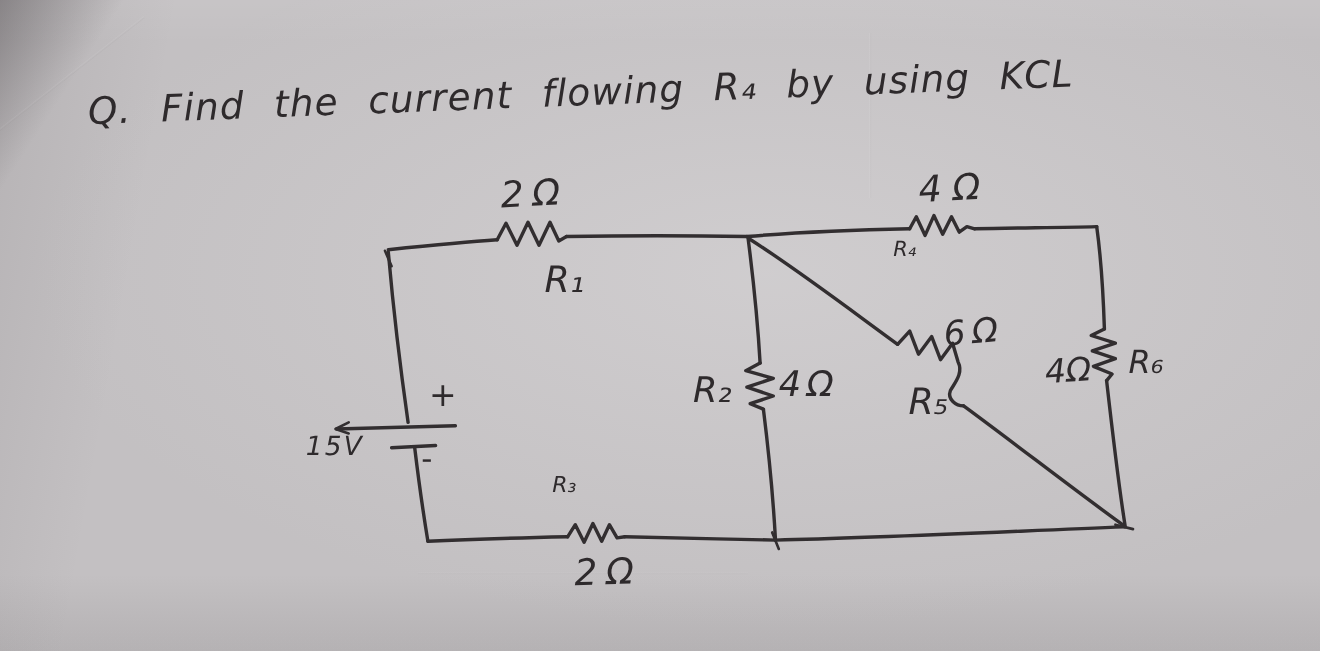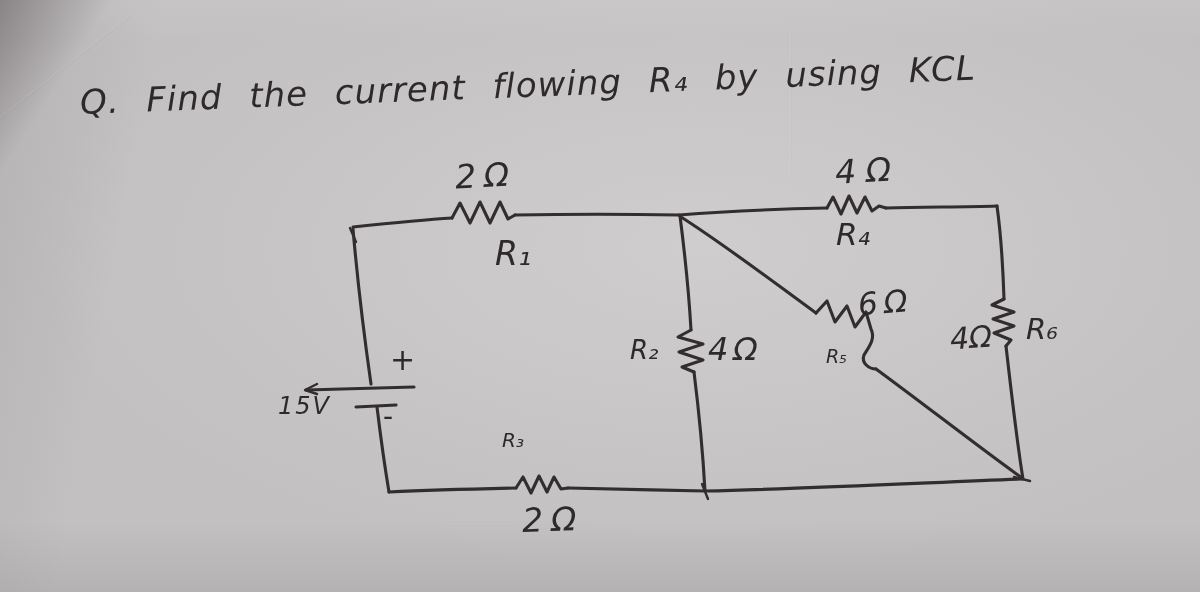--- a/index.html
+++ b/index.html
@@ -77,27 +77,27 @@
   <path d="M568,488 C610,489 660,490 705,491"></path>
   <path d="M705,491 C800,489 920,483 1022,479"></path>
   <path class="thin" d="M702,484 L708,499"></path>
   <path class="thin" d="M1014,477 L1030,481"></path>
 </svg>
 
 <div class="lbl ink" style="left:455px;top:156px;font-size:33px;transform:rotate(-3deg);letter-spacing:8px;">2Ω</div>
 <div class="lbl ink" style="left:495px;top:234px;font-size:33px;">R₁</div>
 
 <div class="lbl ink" style="left:835px;top:151px;font-size:33px;transform:rotate(-3deg);letter-spacing:10px;">4Ω</div>
-<div class="lbl ink" style="left:836px;top:216px;font-size:31px;">R₄</div>
+<div class="lbl ink" style="left:812px;top:216px;font-size:19px;">R₄</div>
 
-<div class="lbl ink" style="left:630px;top:335px;font-size:26px;">R₂</div>
+<div class="lbl ink" style="left:630px;top:335px;font-size:32px;">R₂</div>
 <div class="lbl ink" style="left:708px;top:330px;font-size:32px;letter-spacing:5px;">4Ω</div>
 
 <div class="lbl ink" style="left:858px;top:284px;font-size:31px;transform:rotate(-5deg);letter-spacing:6px;">6Ω</div>
-<div class="lbl ink" style="left:826px;top:345px;font-size:19px;">R₅</div>
+<div class="lbl ink" style="left:826px;top:345px;font-size:33px;">R₅</div>
 
 <div class="lbl ink" style="left:950px;top:320px;font-size:30px;transform:rotate(-4deg);">4Ω</div>
 <div class="lbl ink" style="left:1026px;top:312px;font-size:29px;text-align:right;">R₆</div>
 
 <div class="lbl ink" style="left:502px;top:428px;font-size:20px;">R₃</div>
 <div class="lbl ink" style="left:522px;top:500px;font-size:33px;transform:rotate(-2deg);letter-spacing:8px;">2Ω</div>
 
 <div class="lbl ink" style="left:278px;top:392px;font-size:24px;letter-spacing:2px;">15V</div>
 <div class="lbl ink" style="left:390px;top:342px;font-size:30px;font-style:normal;">+</div>
 <div class="lbl ink" style="left:383px;top:400px;font-size:28px;font-style:normal;">-</div>

